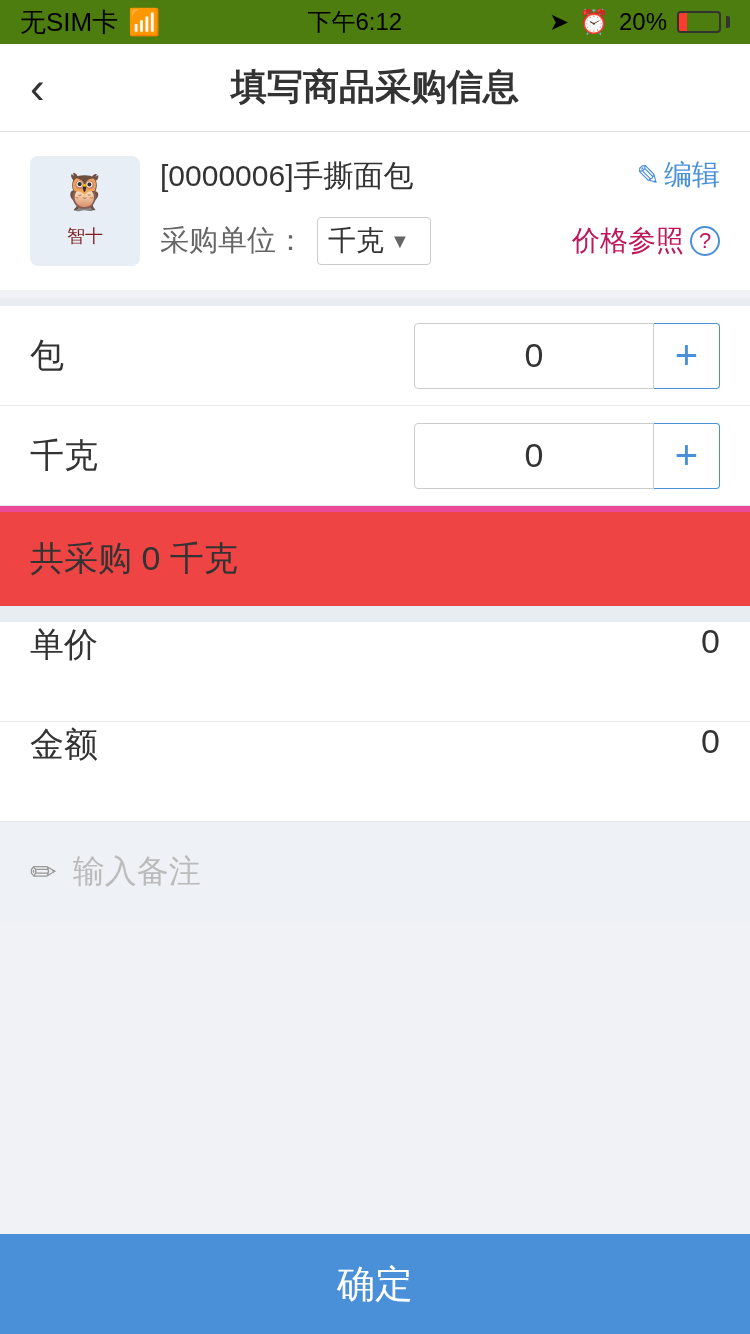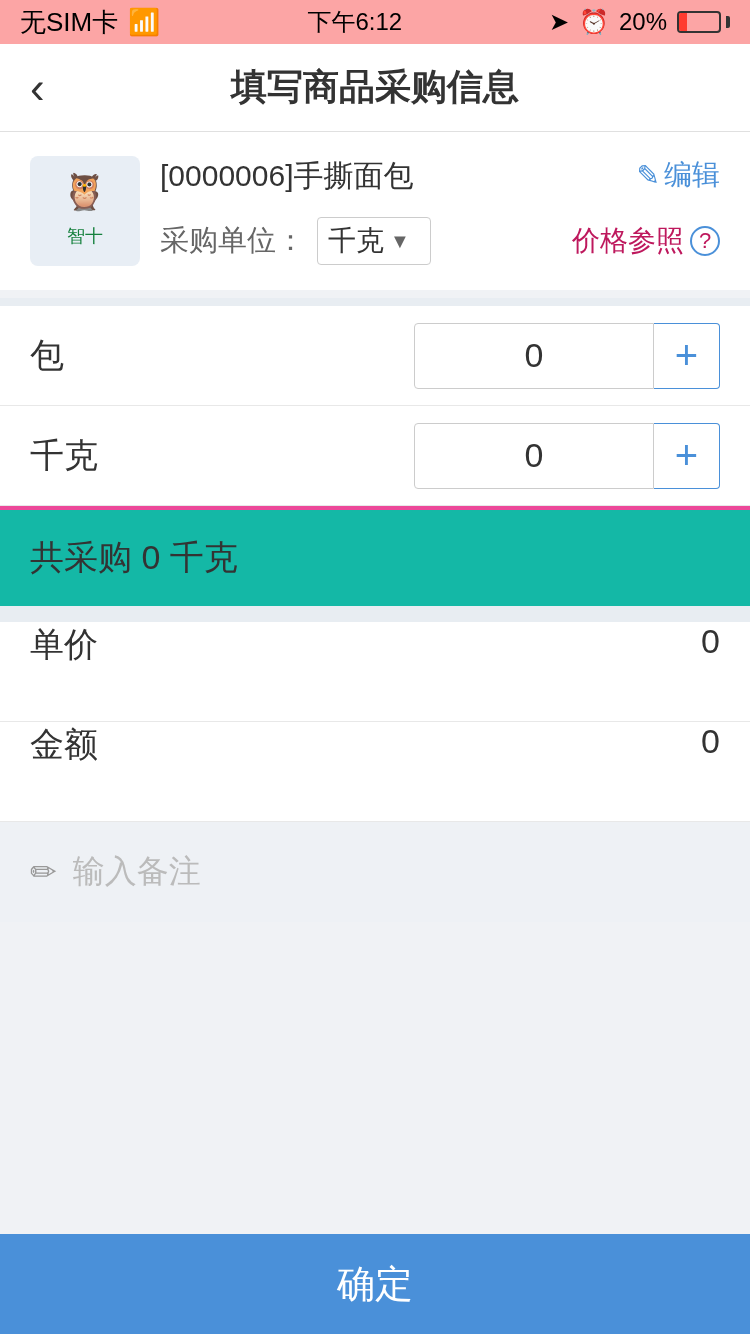--- a/index.html
+++ b/index.html
@@ -8,21 +8,21 @@
       width: 750px;
       min-height: 1334px;
       font-family: -apple-system, "PingFang SC", "Helvetica Neue", Arial, sans-serif;
       background: #f0f2f5;
       font-size: 32px;
     }
 
     
     .status-bar {
       height: 44px;
-      background: #fca5a5;
+      background: #4d7c0f;
       display: flex;
       align-items: center;
       justify-content: space-between;
       padding: 0 20px;
       font-size: 26px;
       font-weight: 500;
     }
     .status-left { display: flex; align-items: center; gap: 10px; }
     .status-right { display: flex; align-items: center; gap: 10px; font-size: 24px; }
     .battery-icon {
@@ -91,21 +91,21 @@
       align-items: center;
       justify-content: center;
     }
     .owl-icon {
       font-size: 36px;
       color: #8fa8c8;
       line-height: 1;
     }
     .owl-text {
       font-size: 18px;
-      color: #15803d;
+      color: #7f1d1d;
       margin-top: 14px;
     }
     .product-info {
       flex: 1;
     }
     .product-header {
       display: flex;
       align-items: flex-start;
       justify-content: space-between;
     }
@@ -231,22 +231,22 @@
       cursor: pointer;
     }
 
     
     .summary-row {
       display: flex;
       align-items: center;
       justify-content: space-between;
       padding: 8px 30px;
       height: 100px;
-      background: #14b8a6;
-      border-top: 4px solid #ec4899;
+      background: #ef4444;
+      border-top: 6px solid #ec4899;
     }
     .summary-text {
       font-size: 34px;
       color: #333;
     }
     .batch-btn {
       border: 1px solid #4a90d9;
       border-radius: 4px;
       padding: 12px 28px;
       color: #333;

